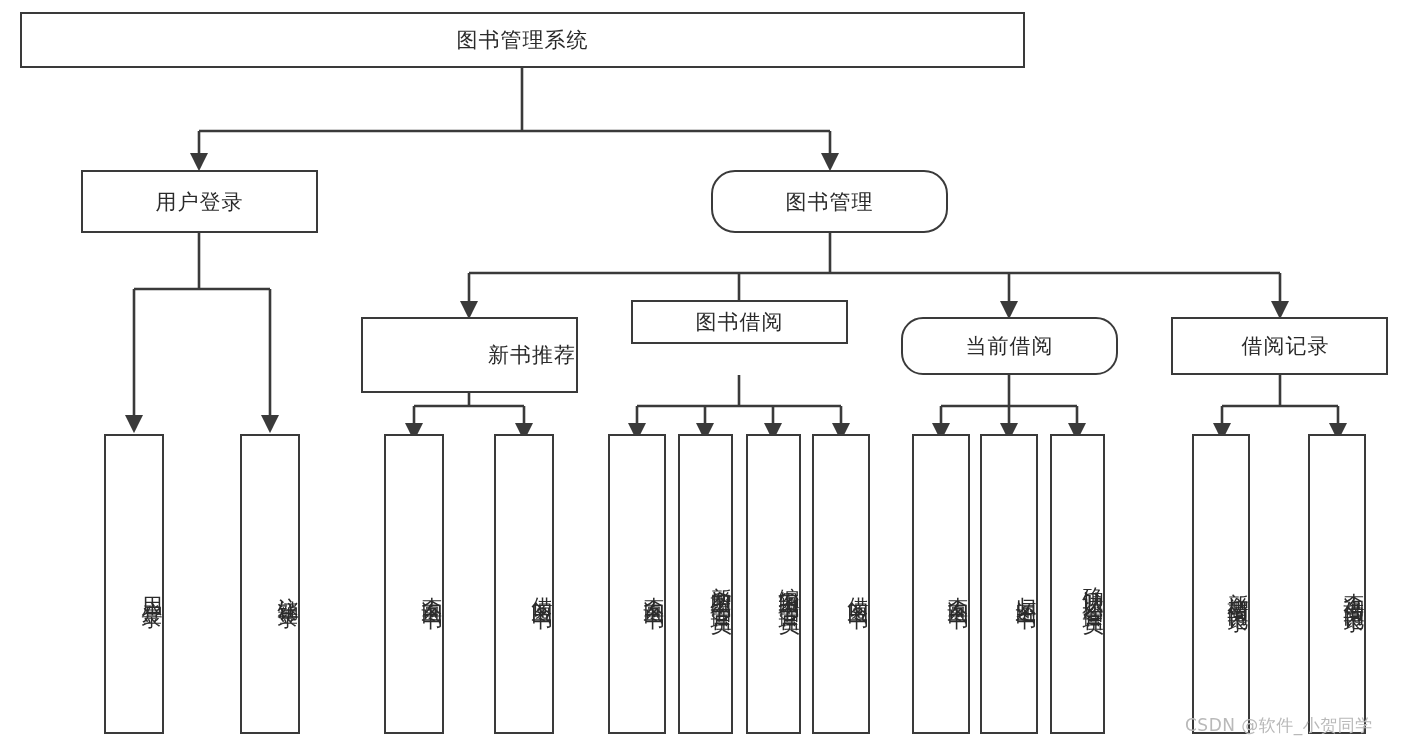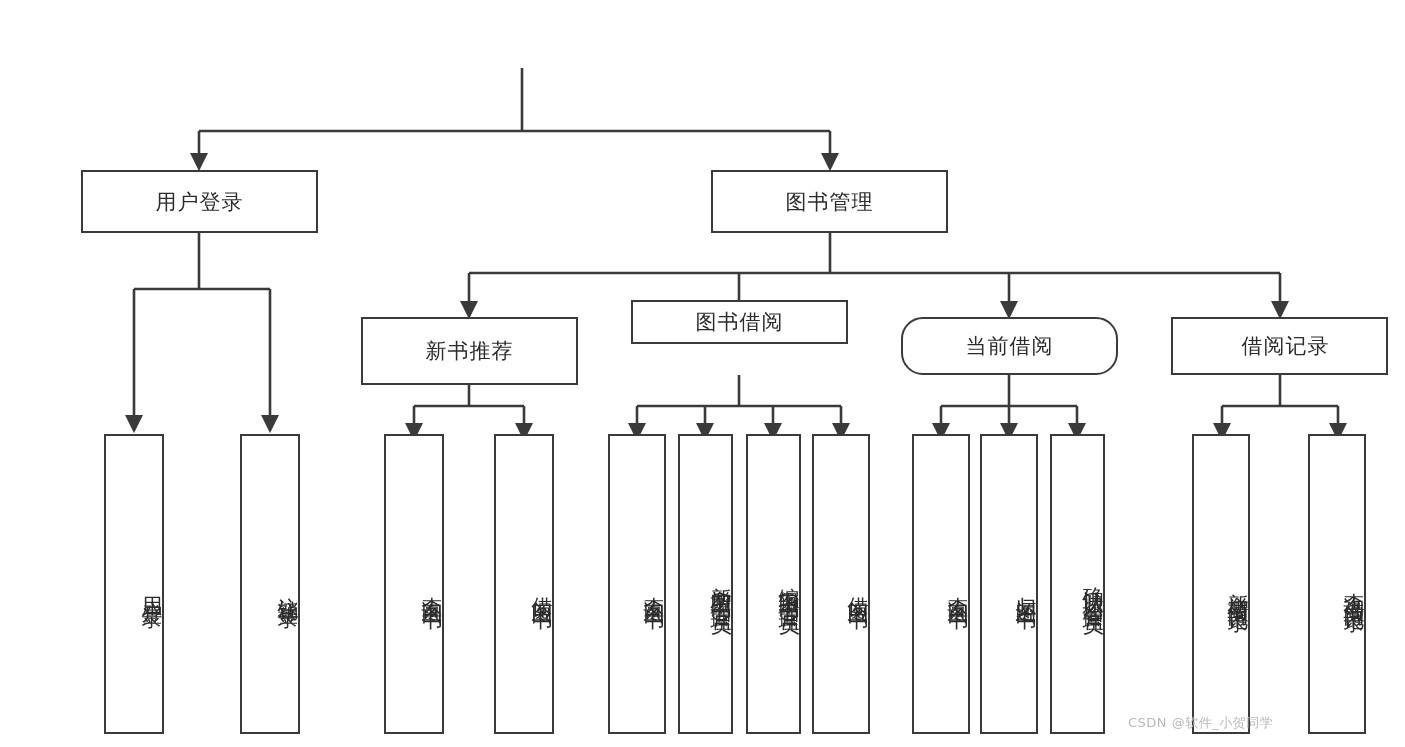--- a/index.html
+++ b/index.html
@@ -50,24 +50,24 @@
     align-items: flex-start;
     justify-content: center;
   }
   .node.v .vlabel {
     writing-mode: vertical-rl;
     text-orientation: upright;
     white-space: nowrap;
   }
   .watermark {
     position: absolute;
-    font-size: 13px;
+    font-size: 17px;
     color: #b9b9b9;
     white-space: nowrap;
-    left: 1128px;
+    left: 1185px;
     top: 714px;
     letter-spacing: 0.5px;
   }
 </style>
 </head>
 <body>
 
 <div id="canvas">
 
   <svg class="wires" viewBox="0 0 1405 747">
@@ -113,29 +113,32 @@
       <path d="M 1009 406 L 1009 432" marker-end="url(#arrow)"></path>
       <path d="M 1077 406 L 1077 432" marker-end="url(#arrow)"></path>
 
       <path d="M 1280 375 L 1280 406"></path>
       <path d="M 1222 406 L 1338 406"></path>
       <path d="M 1222 406 L 1222 432" marker-end="url(#arrow)"></path>
       <path d="M 1338 406 L 1338 432" marker-end="url(#arrow)"></path>
     </g>
   </svg>
 
+  <div class="node h" style="left:20px; top:12px; width:1005px; height:56px;">
+    <span>图书管理系统</span>
+  </div>
 
   <div class="node h" style="left:81px; top:170px; width:237px; height:63px;">
     <span>用户登录</span>
   </div>
-  <div class="node h" style="left:711px; top:170px; width:237px; height:63px;">
+  <div class="node h" style="left:711px; top:170px; width:237px; height:63px;border-radius:24px;">
     <span>图书管理</span>
   </div>
 
-  <div class="node h" style="left:361px; top:317px; width:217px; height:68px;">
+  <div class="node h" style="left:361px; top:317px; width:217px; height:76px;justify-content:flex-end;">
     <span>新书推荐</span>
   </div>
   <div class="node h" style="left:631px; top:300px; width:217px; height:44px;">
     <span>图书借阅</span>
   </div>
   <div class="node h" style="left:901px; top:317px; width:217px; height:58px;border-radius:22px;">
     <span>当前借阅</span>
   </div>
   <div class="node h" style="left:1171px; top:317px; width:217px; height:58px;padding-left:12px;">
     <span>借阅记录</span>

